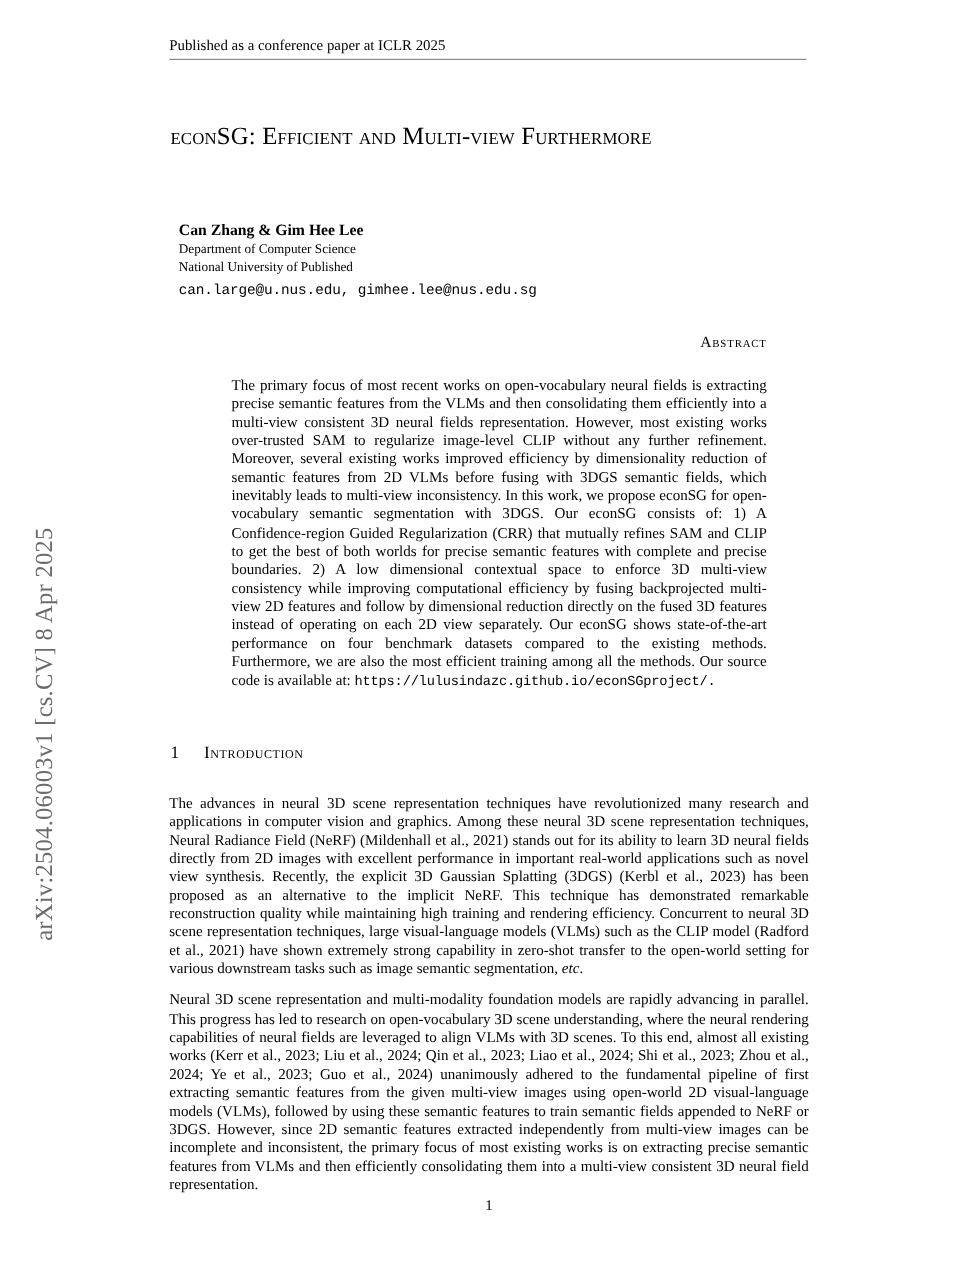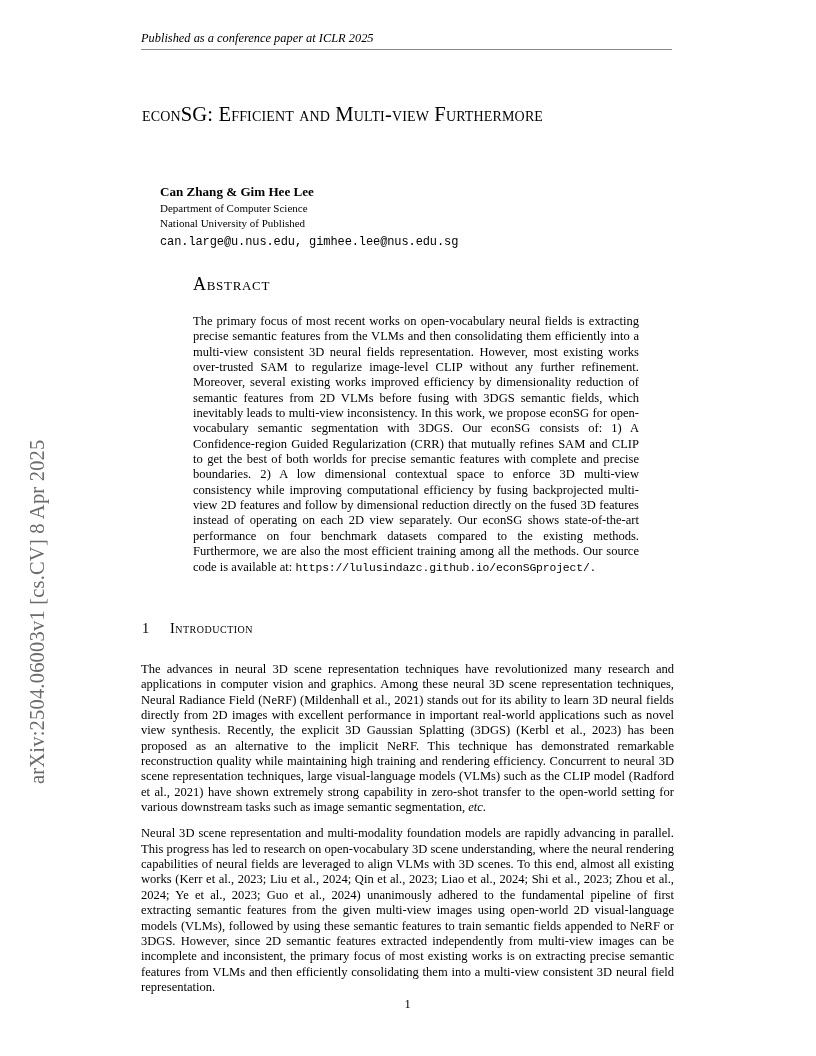--- a/index.html
+++ b/index.html
@@ -52,21 +52,20 @@
   .runhead {
     position: absolute;
     left: 0;
     top: 31px;
     width: 533px;
   }
   .runhead-text {
     font-size: 12.4px;
     line-height: 15px;
     white-space: nowrap;
-    font-style: italic;
   }
   .runhead-rule {
     margin-top: 3px;
     border-top: 1.1px solid #8a8a8a;
     width: 531px;
     height: 0;
   }
 
   
   .title-block {
@@ -79,21 +78,21 @@
     font-size: 20.6px;
     line-height: 29px;
     font-variant: small-caps;
     letter-spacing: 0.15px;
     white-space: nowrap;
   }
 
   
   .authors-block {
     position: absolute;
-    left: 19px;
+    left: 8px;
     top: 184px;
     width: 500px;
   }
   .author-names {
     font-size: 13.1px;
     line-height: 16.5px;
     font-weight: bold;
   }
   .affil-line {
     font-size: 11px;
@@ -108,22 +107,22 @@
   }
 
   
   .abstract-block {
     position: absolute;
     left: 52px;
     top: 276px;
     width: 446px;
   }
   .abstract-heading {
-    text-align: left;
-    font-size: 18px;
+    text-align: right;
+    font-size: 13px;
     font-variant: small-caps;
     letter-spacing: 0.7px;
     line-height: 17px;
   }
   .abstract-body {
     margin-top: 21px;
     font-size: 12.55px;
     line-height: 15.35px;
     text-align: justify;
     text-justify: inter-word;

